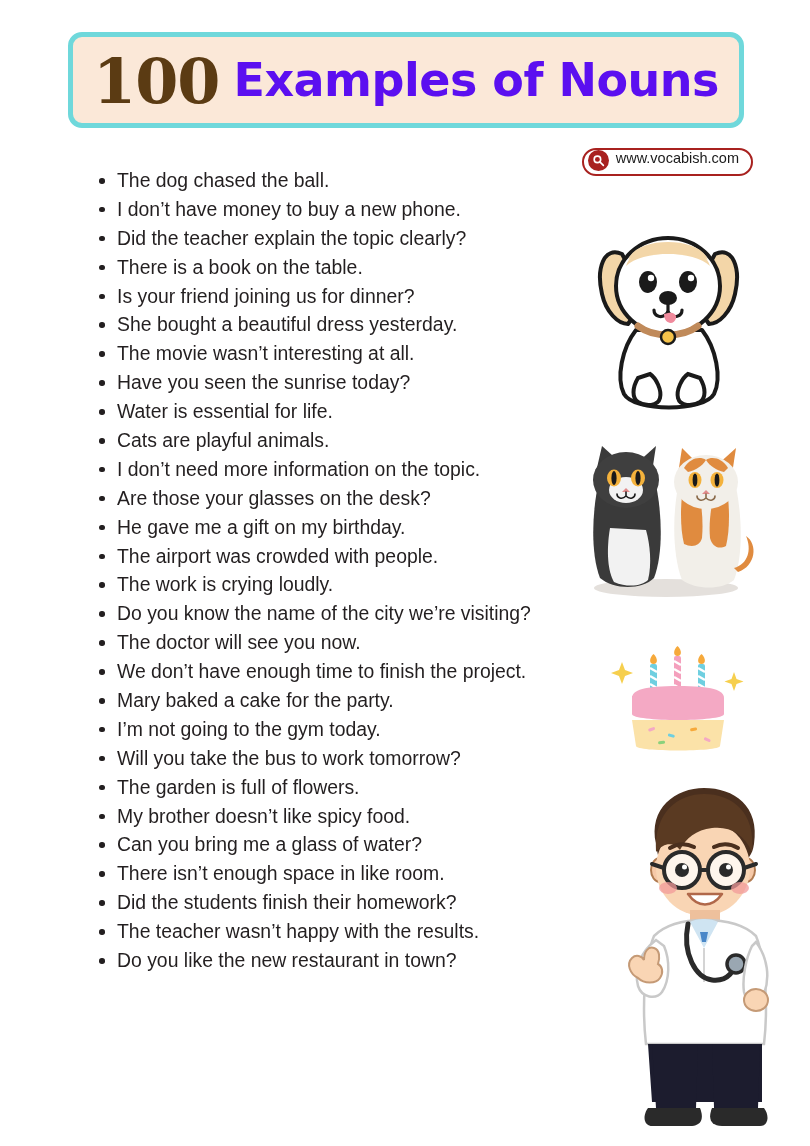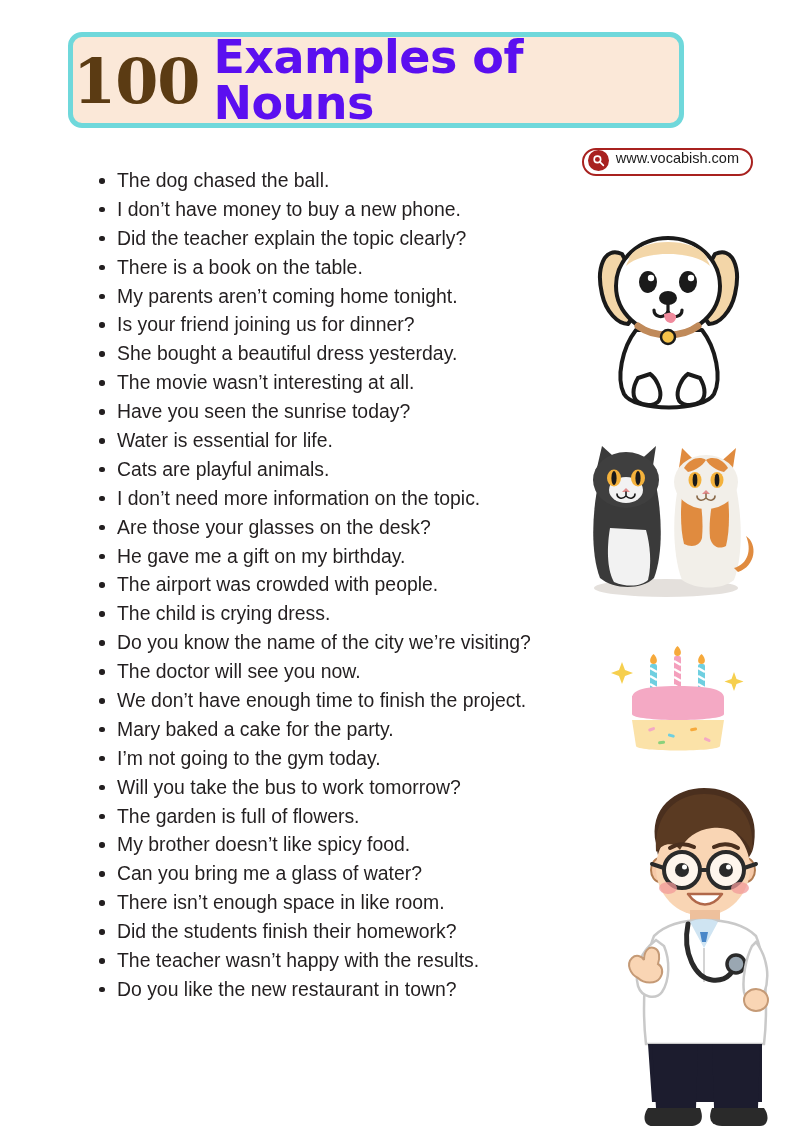--- a/index.html
+++ b/index.html
@@ -14,21 +14,21 @@
     font-family: "Liberation Sans", sans-serif;
     position: relative;
     overflow: hidden;
   }
 
   
   .title-banner {
     position: absolute;
     left: 68px;
     top: 32px;
-    width: 616px;
+    width: 676px;
     height: 96px;
     background: #fbe8d8;
     border: 5px solid #6fd8db;
     border-radius: 14px;
     display: flex;
     align-items: center;
     justify-content: center;
     gap: 14px;
   }
   .title-number {
@@ -138,32 +138,31 @@
     </svg>
   </span>
   <span class="url">www.vocabish.com</span>
 </div>
 
 <ul class="list">
   <li>The dog chased the ball.</li>
   <li>I don’t have money to buy a new phone.</li>
   <li>Did the teacher explain the topic clearly?</li>
   <li>There is a book on the table.</li>
-  <li>My parents aren’t coming home tonight.</li>
   <li>Is your friend joining us for dinner?</li>
   <li>She bought a beautiful dress yesterday.</li>
   <li>The movie wasn’t interesting at all.</li>
   <li>Have you seen the sunrise today?</li>
   <li>Water is essential for life.</li>
   <li>Cats are playful animals.</li>
   <li>I don’t need more information on the topic.</li>
   <li>Are those your glasses on the desk?</li>
   <li>He gave me a gift on my birthday.</li>
   <li>The airport was crowded with people.</li>
-  <li>The child is crying dress.</li>
+  <li>The work is crying loudly.</li>
   <li>Do you know the name of the city we’re visiting?</li>
   <li>The doctor will see you now.</li>
   <li>We don’t have enough time to finish the project.</li>
   <li>Mary baked a cake for the party.</li>
   <li>I’m not going to the gym today.</li>
   <li>Will you take the bus to work tomorrow?</li>
   <li>The garden is full of flowers.</li>
   <li>My brother doesn’t like spicy food.</li>
   <li>Can you bring me a glass of water?</li>
   <li>There isn’t enough space in like room.</li>

